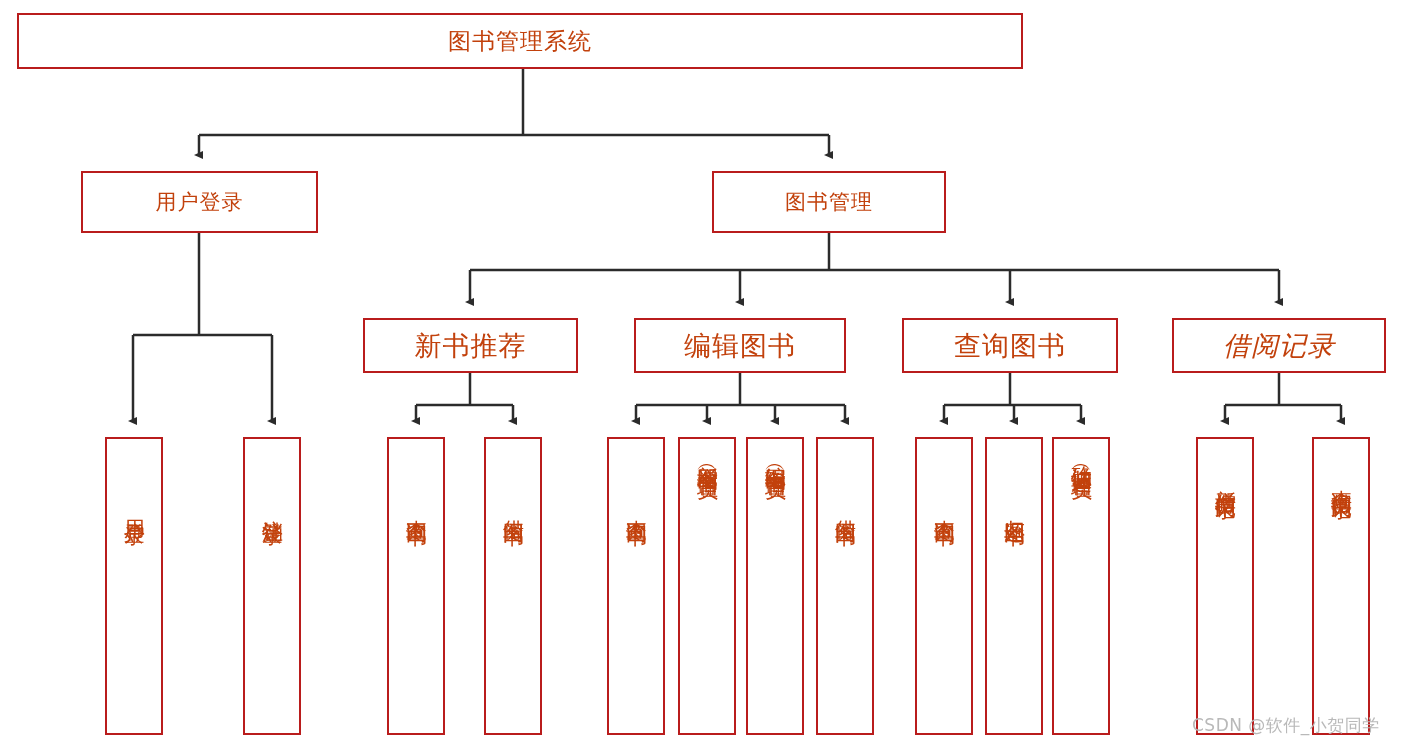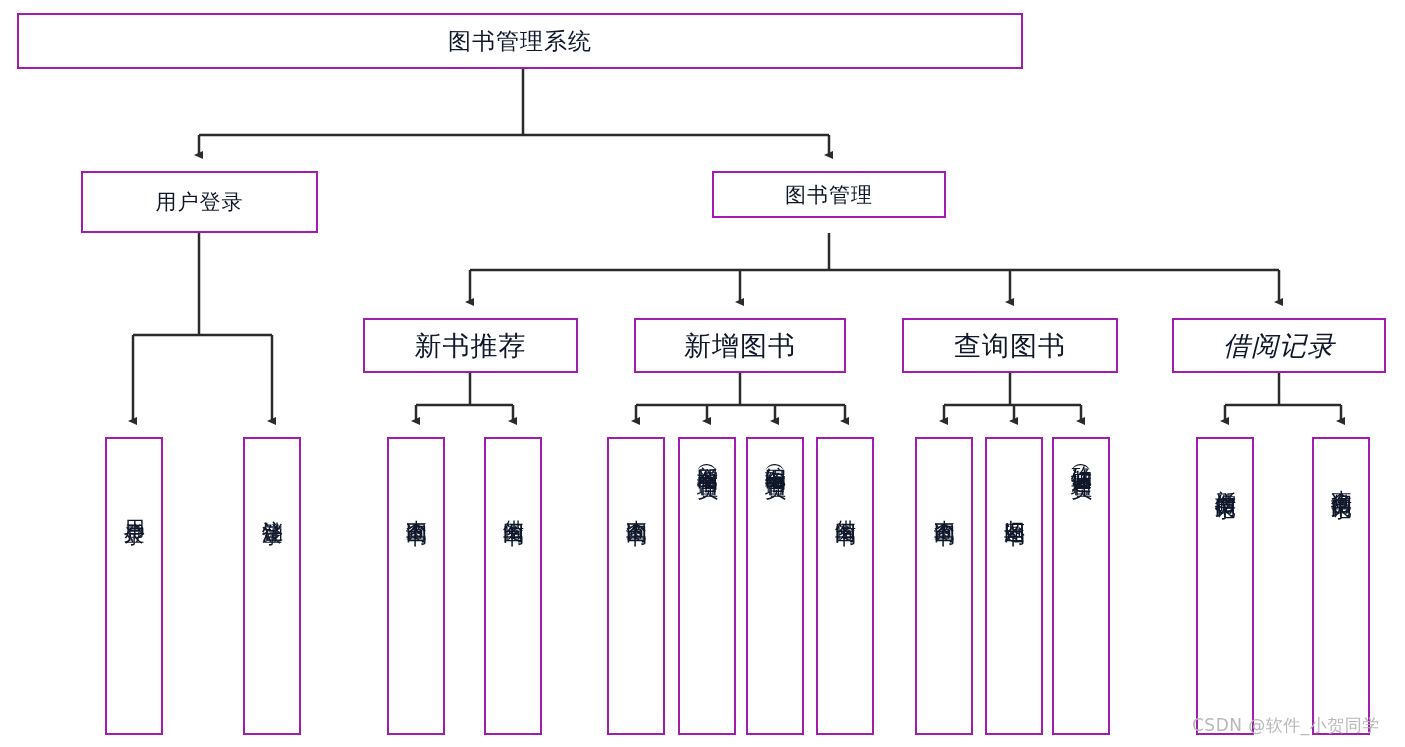--- a/index.html
+++ b/index.html
@@ -20,26 +20,26 @@
   #wires {
     position: absolute;
     left: 0;
     top: 0;
     width: 1405px;
     height: 747px;
   }
   .node {
     position: absolute;
     box-sizing: border-box;
-    border: 2px solid #a21caf;
+    border: 2px solid #b91c1c;
     background: #ffffff;
     display: flex;
     align-items: center;
     justify-content: center;
-    color: #0f172a;
+    color: #c2410c;
   }
   .node.root {
     font-size: 23px;
     letter-spacing: 1px;
   }
   .node.lvl2 {
     font-size: 21px;
     letter-spacing: 1px;
   }
   .node.lvl3 {
@@ -132,29 +132,29 @@
     </g>
   </svg>
 
   <div class="node root" style="left:17px; top:13px; width:1006px; height:56px;">
     <span>图书管理系统</span>
   </div>
 
   <div class="node lvl2" style="left:81px; top:171px; width:237px; height:62px;">
     <span>用户登录</span>
   </div>
-  <div class="node lvl2" style="left:712px; top:171px; width:234px; height:47px;">
+  <div class="node lvl2" style="left:712px; top:171px; width:234px; height:62px;">
     <span>图书管理</span>
   </div>
 
   <div class="node lvl3" style="left:363px; top:318px; width:215px; height:55px;">
     <span>新书推荐</span>
   </div>
   <div class="node lvl3" style="left:634px; top:318px; width:212px; height:55px;">
-    <span>新增图书</span>
+    <span>编辑图书</span>
   </div>
   <div class="node lvl3" style="left:902px; top:318px; width:216px; height:55px;">
     <span>查询图书</span>
   </div>
   <div class="node lvl3" style="left:1172px; top:318px; width:214px; height:55px;font-style:italic;">
     <span>借阅记录</span>
   </div>
 
   <div class="node leaf leaf-short" style="left:105px; top:437px; width:58px; height:298px;">
     <span class="vtext">用户登录</span>

